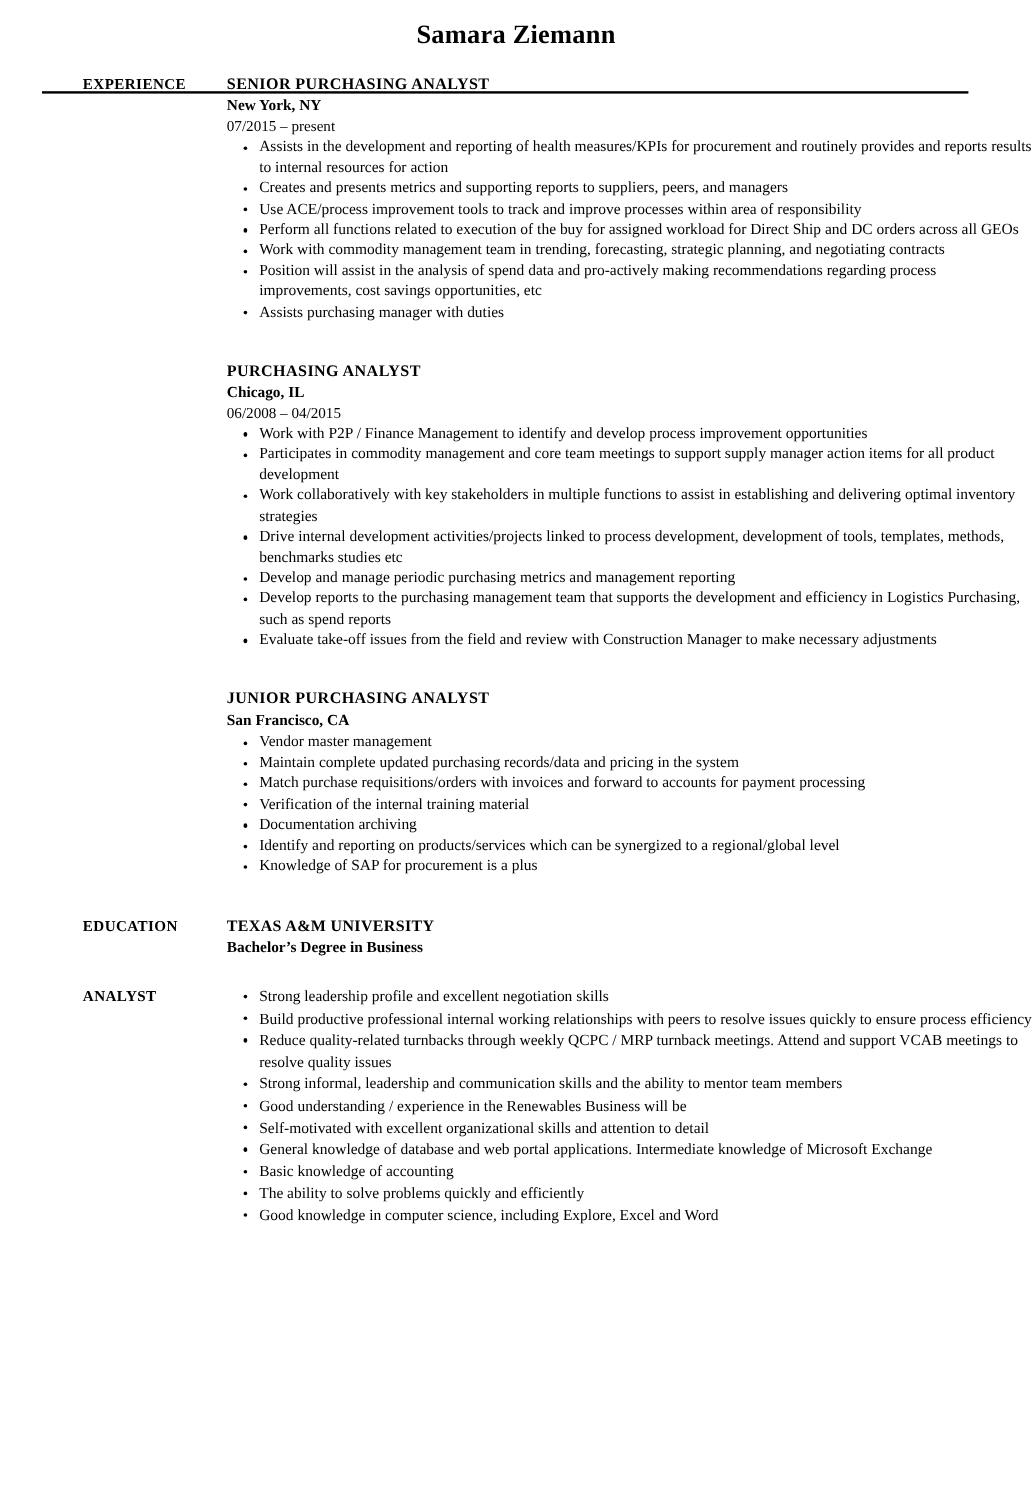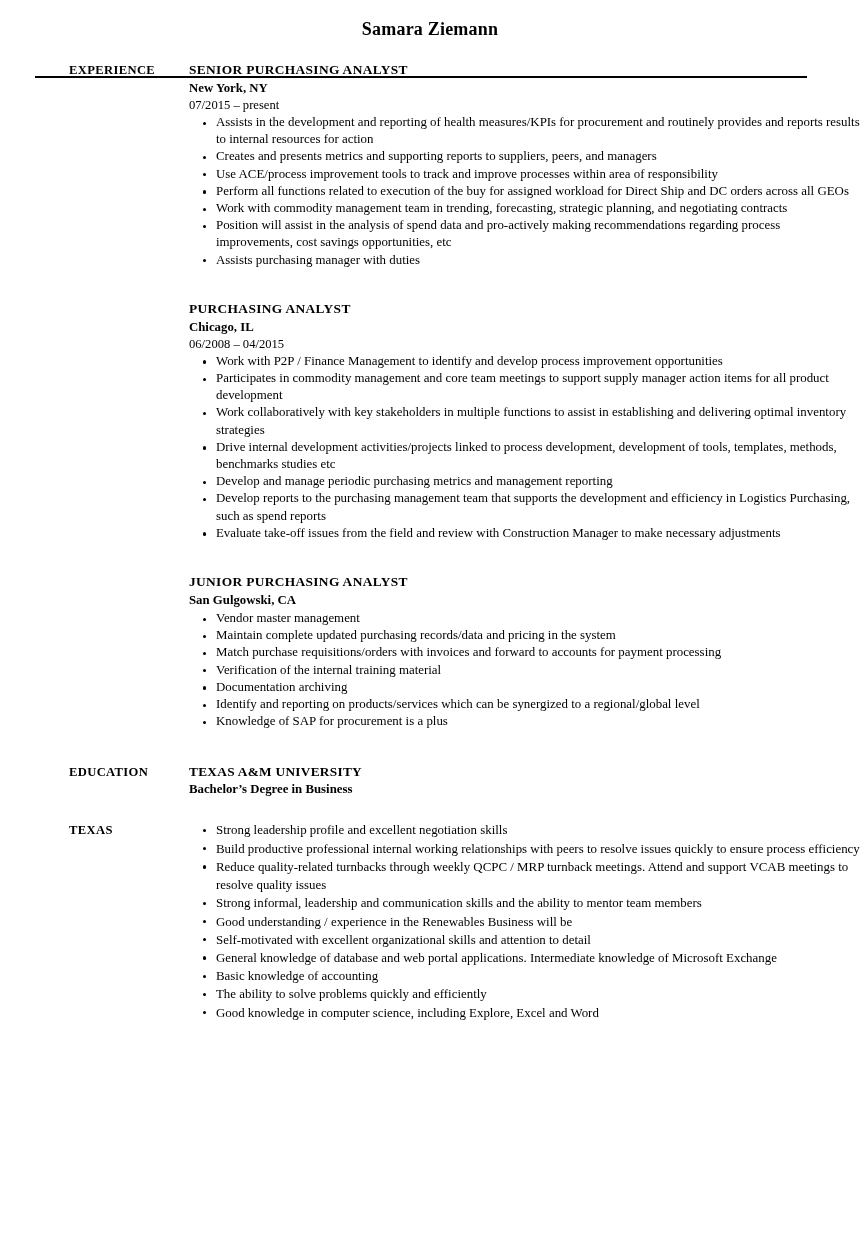--- a/index.html
+++ b/index.html
@@ -21,21 +21,21 @@
     position: relative;
     box-sizing: border-box;
   }
 
   
   .header {
     padding-top: 18px;
     text-align: center;
   }
   .cand-name {
-    font-size: 18px;
+    font-size: 22px;
     font-weight: bold;
     letter-spacing: 0.2px;
     line-height: 22px;
   }
   .cand-contact {
     font-size: 13.2px;
     font-weight: bold;
     line-height: 20px;
     margin-top: 7px;
     letter-spacing: 0.05px;
@@ -182,21 +182,21 @@
             <li>Work collaboratively with key stakeholders in multiple functions to assist in establishing and delivering optimal inventory strategies</li>
             <li>Drive internal development activities/projects linked to process development, development of tools, templates, methods, benchmarks studies etc</li>
             <li>Develop and manage periodic purchasing metrics and management reporting</li>
             <li>Develop reports to the purchasing management team that supports the development and efficiency in Logistics Purchasing, such as spend reports</li>
             <li>Evaluate take-off issues from the field and review with Construction Manager to make necessary adjustments</li>
           </ul>
         </div>
 
         <div class="job">
           <div class="job-title">JUNIOR PURCHASING ANALYST</div>
-          <div class="job-loc">San Gulgowski, CA</div>
+          <div class="job-loc">San Francisco, CA</div>
           <ul class="bullets">
             <li>Vendor master management</li>
             <li>Maintain complete updated purchasing records/data and pricing in the system</li>
             <li>Match purchase requisitions/orders with invoices and forward to accounts for payment processing</li>
             <li>Verification of the internal training material</li>
             <li>Documentation archiving</li>
             <li>Identify and reporting on products/services which can be synergized to a regional/global level</li>
             <li>Knowledge of SAP for procurement is a plus</li>
           </ul>
         </div>
@@ -206,21 +206,21 @@
 
     <div class="section sec-education">
       <div class="sec-label">EDUCATION</div>
       <div class="sec-body">
         <div class="edu-school">TEXAS A&amp;M UNIVERSITY</div>
         <div class="edu-degree">Bachelor’s Degree in Business</div>
       </div>
     </div>
 
     <div class="section sec-skills">
-      <div class="sec-label">TEXAS</div>
+      <div class="sec-label">ANALYST</div>
       <div class="sec-body">
         <ul class="bullets">
           <li>Strong leadership profile and excellent negotiation skills</li>
           <li>Build productive professional internal working relationships with peers to resolve issues quickly to ensure process efficiency</li>
           <li>Reduce quality-related turnbacks through weekly QCPC / MRP turnback meetings. Attend and support VCAB meetings to resolve quality issues</li>
           <li>Strong informal, leadership and communication skills and the ability to mentor team members</li>
           <li>Good understanding / experience in the Renewables Business will be</li>
           <li>Self-motivated with excellent organizational skills and attention to detail</li>
           <li>General knowledge of database and web portal applications. Intermediate knowledge of Microsoft Exchange</li>
           <li>Basic knowledge of accounting</li>

